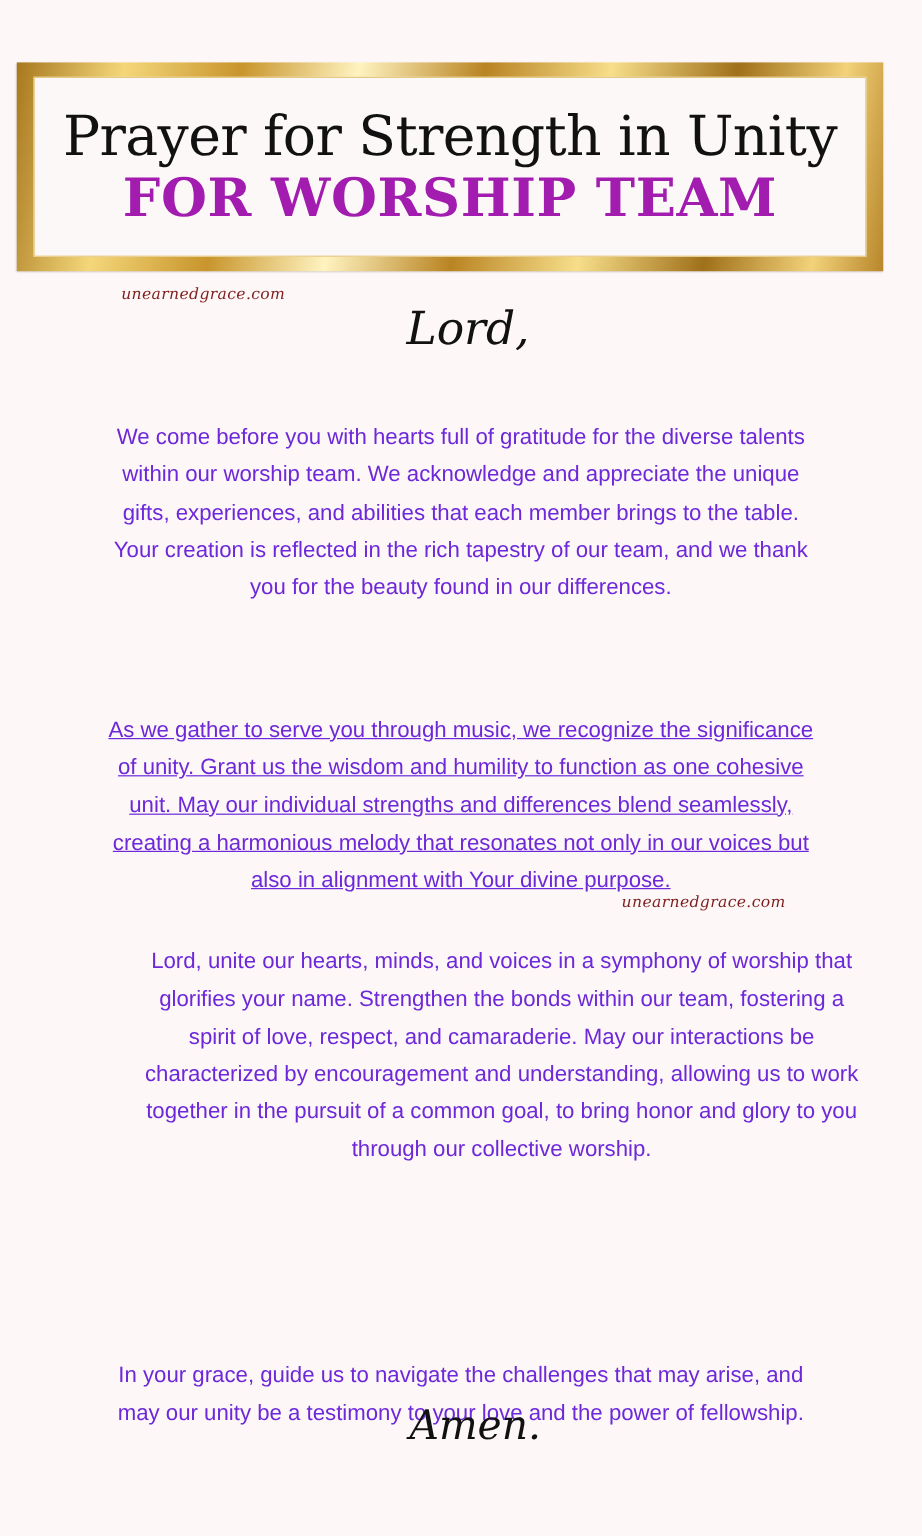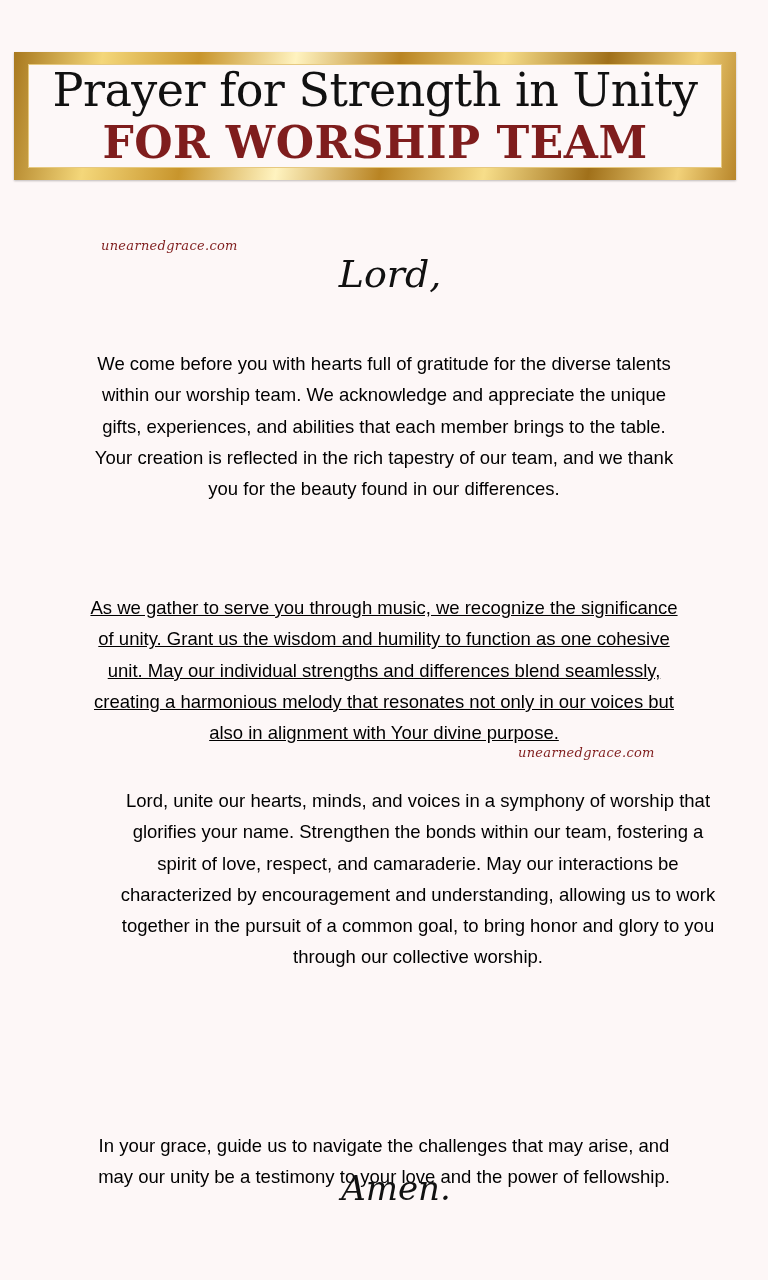--- a/index.html
+++ b/index.html
@@ -4,58 +4,58 @@
 <style>
   html, body { margin:0; padding:0; }
   body {
     width:768px; height:1280px; overflow:hidden;
     background:#fdf7f7;
     position:relative;
     font-family:"Liberation Sans", sans-serif;
     color:#111;
   }
   .frame {
-    position:absolute; left:14px; top:52px; width:722px; height:128px;
+    position:absolute; left:14px; top:52px; width:722px; height:174px;
     background:linear-gradient(100deg,#a8781e 0%,#f4d77a 12%,#c8952c 25%,#fff3c0 38%,#b98423 52%,#f7de8a 66%,#a0701a 80%,#f2d27a 92%,#b8862a 100%);
     box-shadow:0 1px 2px rgba(0,0,0,0.25);
   }
   .frame-inner {
     position:absolute; left:14px; top:12px; right:14px; bottom:12px;
     background:#fdf8f8;
     border:1px solid #e6c980;
     display:flex; flex-direction:column; align-items:center; justify-content:center;
   }
   .title-line1 {
     font-family:"DejaVu Serif", serif;
     font-size:46px; line-height:54px; color:#111;
     letter-spacing:-0.5px; white-space:nowrap;
   }
   .title-line2 {
     font-family:"DejaVu Serif", serif;
-    font-weight:bold; font-size:44px; line-height:52px; color:#7f1d1d;
+    font-weight:bold; font-size:44px; line-height:52px; color:#a21caf;
     letter-spacing:0.5px; white-space:nowrap;
   }
   .watermark {
     position:absolute;
     font-family:"DejaVu Serif", serif; font-style:italic;
     font-size:13px; color:#7f1d1d; letter-spacing:0.3px;
   }
   .wm1 { left:101px; top:238px; }
   .wm2 { left:518px; top:745px; }
   .salutation {
     position:absolute; left:0; width:768px; text-align:center;
     font-family:"DejaVu Serif", serif; font-style:italic;
     font-size:38px; color:#111;
   }
   .sal-top { top:252px; left:6px; }
   .sal-bottom { top:1168px; left:12px; font-size:34px; }
   .para {
     position:absolute; left:84px; width:600px; text-align:center;
     font-family:"Liberation Sans", sans-serif;
-    font-size:18.5px; line-height:31.3px; color:#000000;
+    font-size:18.5px; line-height:31.3px; color:#6d28d9;
   }
   .p1 { top:348px; }
   .p2 { top:592px;text-decoration:underline; }
   .p3 { top:785px;margin-left:34px; }
   .p4 { top:1130px;text-align:center; }
 </style>
 </head>
 <body>
 
 <div class="frame">

